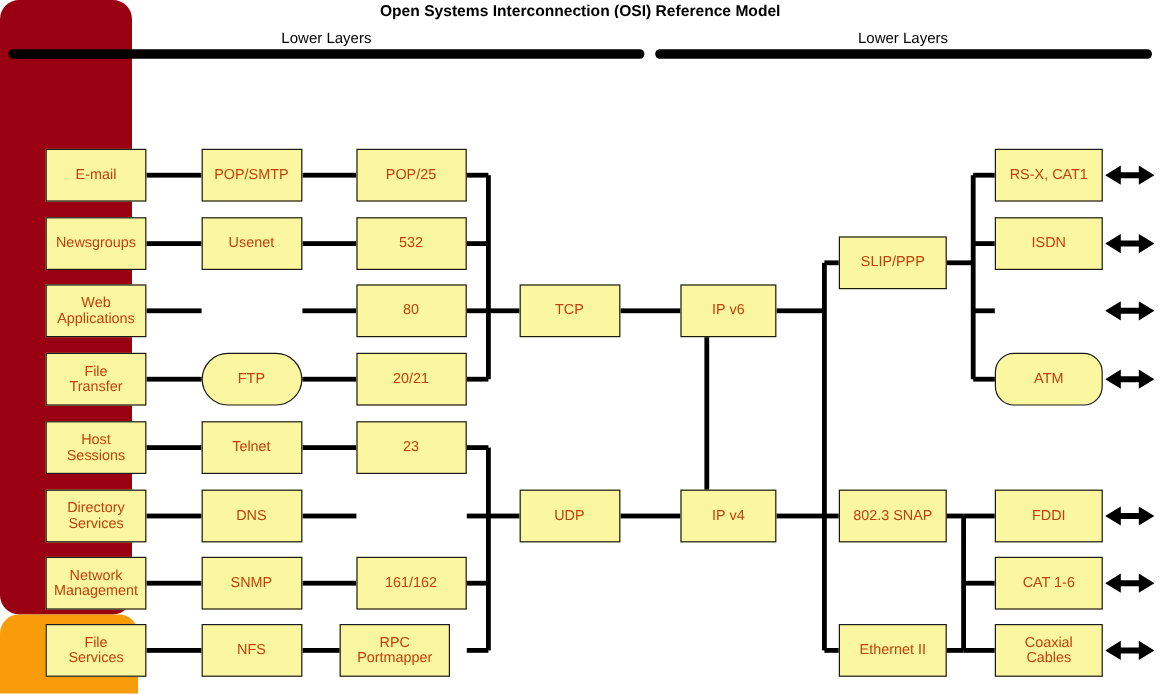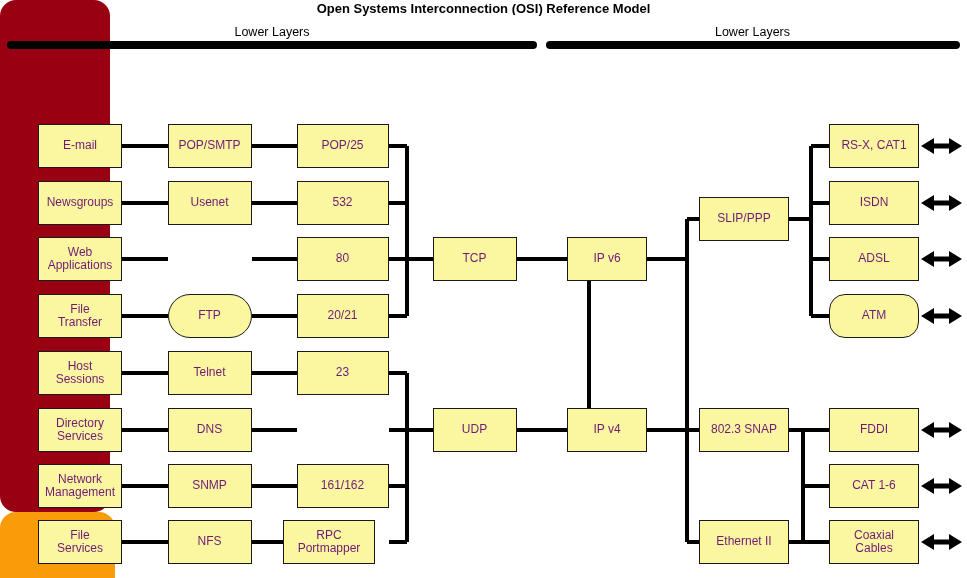--- a/index.html
+++ b/index.html
@@ -46,21 +46,21 @@
 
   
   .node{
     position:absolute;
     background:#fbf7a0;
     border:1.6px solid #1a1a1a;
     box-sizing:border-box;
     display:flex;align-items:center;justify-content:center;
     text-align:center;
     font-size:12px;line-height:13.5px;
-    color:#701a75;
+    color:#c2410c;
     z-index:6;
   }
   .node span{display:block;padding:0 2px;}
 
   
   .wire{position:absolute;background:#000;z-index:4;}
   .wire-h{height:4px;}
   .wire-v{width:4px;}
 
   
@@ -248,23 +248,20 @@
     </div>
     <div class="node" style="left: 699px; top: 520px; width: 90px; height: 44px; background: rgb(251, 247, 160); border-color: rgb(26, 26, 26);">
       <span>Ethernet II</span>
     </div>
     <div class="node" style="left: 829px; top: 124px; width: 90px; height: 44px; background: rgb(251, 247, 160); border-color: rgb(26, 26, 26);">
       <span>RS-X, CAT1</span>
     </div>
     <div class="node" style="left: 829px; top: 181px; width: 90px; height: 44px; background: rgb(251, 247, 160); border-color: rgb(26, 26, 26);">
       <span>ISDN</span>
     </div>
-    <div class="node" style="left: 829px; top: 237px; width: 90px; height: 44px; background: rgb(251, 247, 160); border-color: rgb(26, 26, 26);">
-      <span>ADSL</span>
-    </div>
     <div class="node" style="left: 829px; top: 294px; width: 90px; height: 44px; background: rgb(251, 247, 160); border-color: rgb(26, 26, 26); border-radius: 16px;">
       <span>ATM</span>
     </div>
     <div class="node" style="left: 829px; top: 408px; width: 90px; height: 44px; background: rgb(251, 247, 160); border-color: rgb(26, 26, 26);">
       <span>FDDI</span>
     </div>
     <div class="node" style="left: 829px; top: 464px; width: 90px; height: 44px; background: rgb(251, 247, 160); border-color: rgb(26, 26, 26);">
       <span>CAT 1-6</span>
     </div>
     <div class="node" style="left: 829px; top: 520px; width: 90px; height: 44px; background: rgb(251, 247, 160); border-color: rgb(26, 26, 26);">

